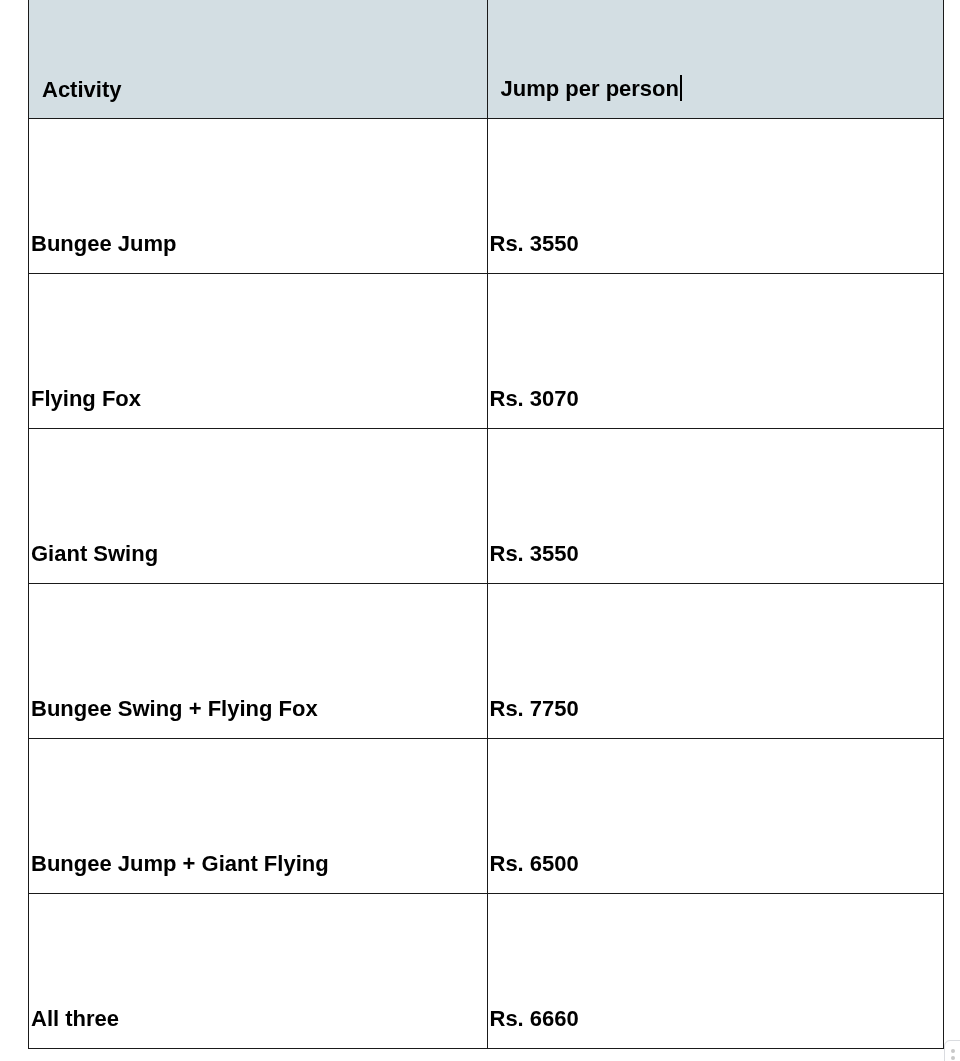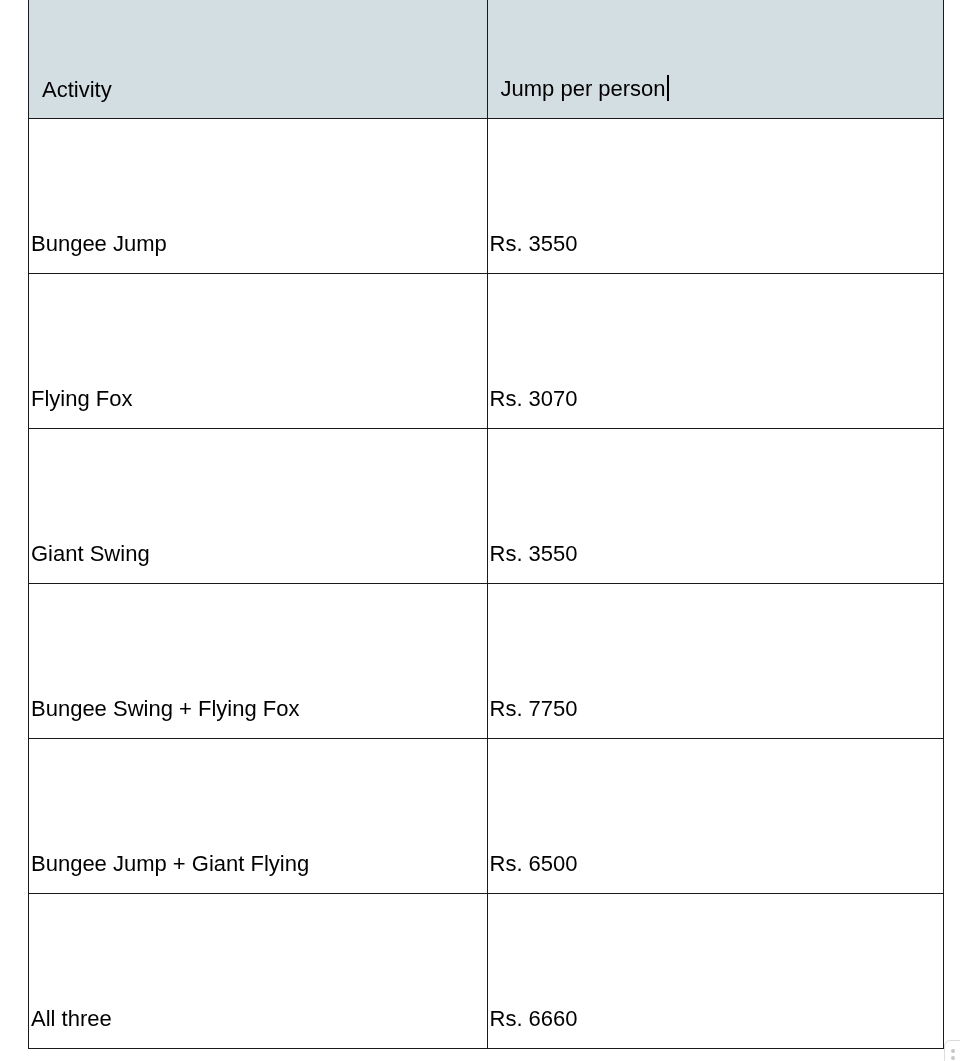--- a/index.html
+++ b/index.html
@@ -24,29 +24,29 @@
       border: 1.5px solid #1a1a1a;
       padding: 0 2px 0 2px;
       vertical-align: bottom;
       text-align: left;
       font-size: 22px;
       color: #000000;
       line-height: 1;
     }
     .doc-table th {
       background: #d3dee3;
-      font-weight: normal;
+      font-weight: bold;
       height: 102px;
       padding-bottom: 17px;
       padding-left: 13px;
     }
     .doc-table td {
       height: 136px;
       padding-bottom: 18px;
-      font-weight: normal;
+      font-weight: bold;
     }
     .col-activity { width: 457px; }
     .col-price { width: 455px; }
     .caret {
       display: inline-block;
       width: 2px;
       height: 26px;
       background: #000;
       vertical-align: -5px;
       margin-left: 1px;

